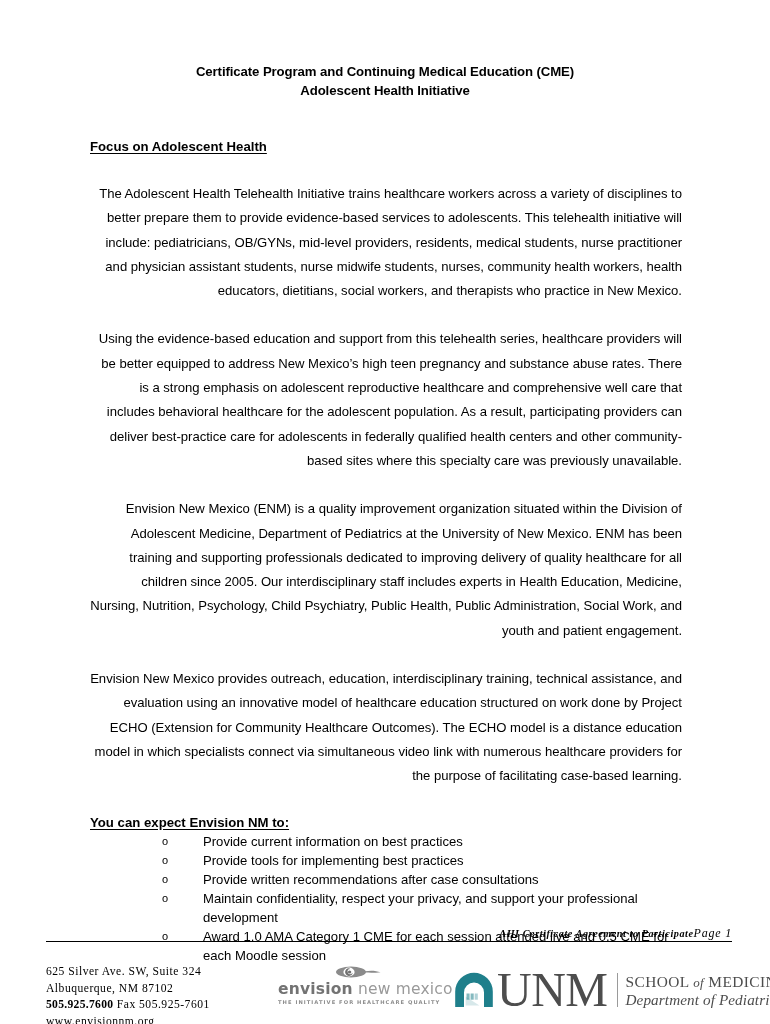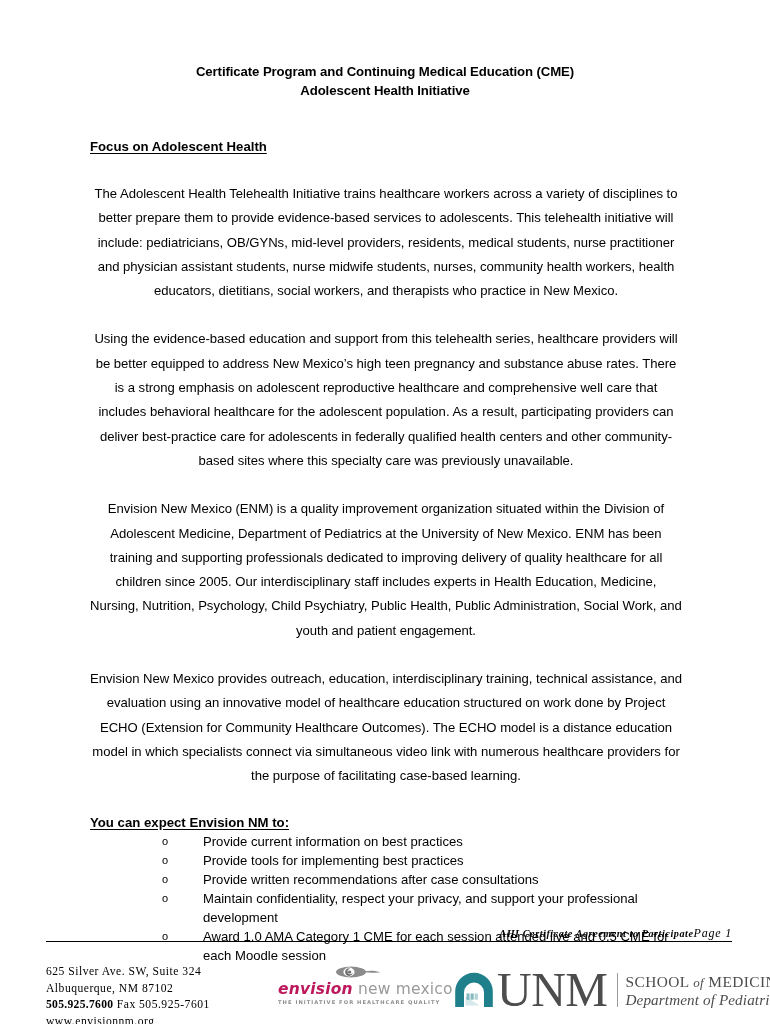--- a/index.html
+++ b/index.html
@@ -55,21 +55,21 @@
     text-decoration: underline;
     text-underline-offset: 2px;
     display: inline-block;
     margin: 0;
   }
 
   .para {
     font-size: 13.1px;
     line-height: 24.3px;
     margin: 0;
-    text-align: center;
+    text-align: right;
     letter-spacing: -0.02px;
   }
 
   .gap-after-heading { height: 26px; }
   .gap-para { height: 24px; }
 
   
   .bullet-list {
     margin: 0;
     padding: 0;
@@ -152,21 +152,21 @@
     justify-content: center;
     align-items: flex-end;
   }
   .envision-word {
     font-family: "DejaVu Sans", sans-serif;
     font-size: 15.5px;
     letter-spacing: 0.2px;
     white-space: nowrap;
     line-height: 17px;
   }
-  .envision-word .e1 { color: #be185d; font-weight: bold; font-style: italic; }
+  .envision-word .e1 { color: #737373; font-weight: bold; }
   .envision-word .e2 { color: #9a9a9a; font-weight: normal; }
   .envision-tag {
     font-family: "DejaVu Sans", sans-serif;
     font-size: 5.2px;
     letter-spacing: 1.05px;
     color: #8d8d8d;
     font-weight: bold;
     line-height: 9px;
     white-space: nowrap;
   }

